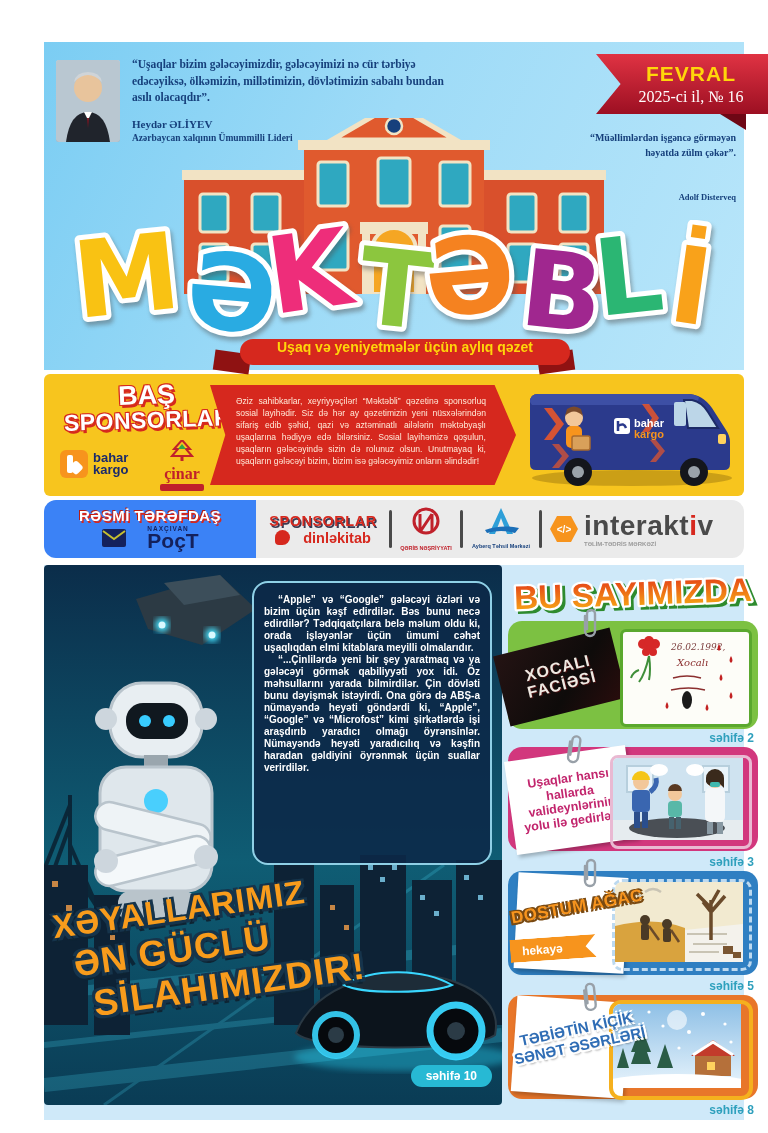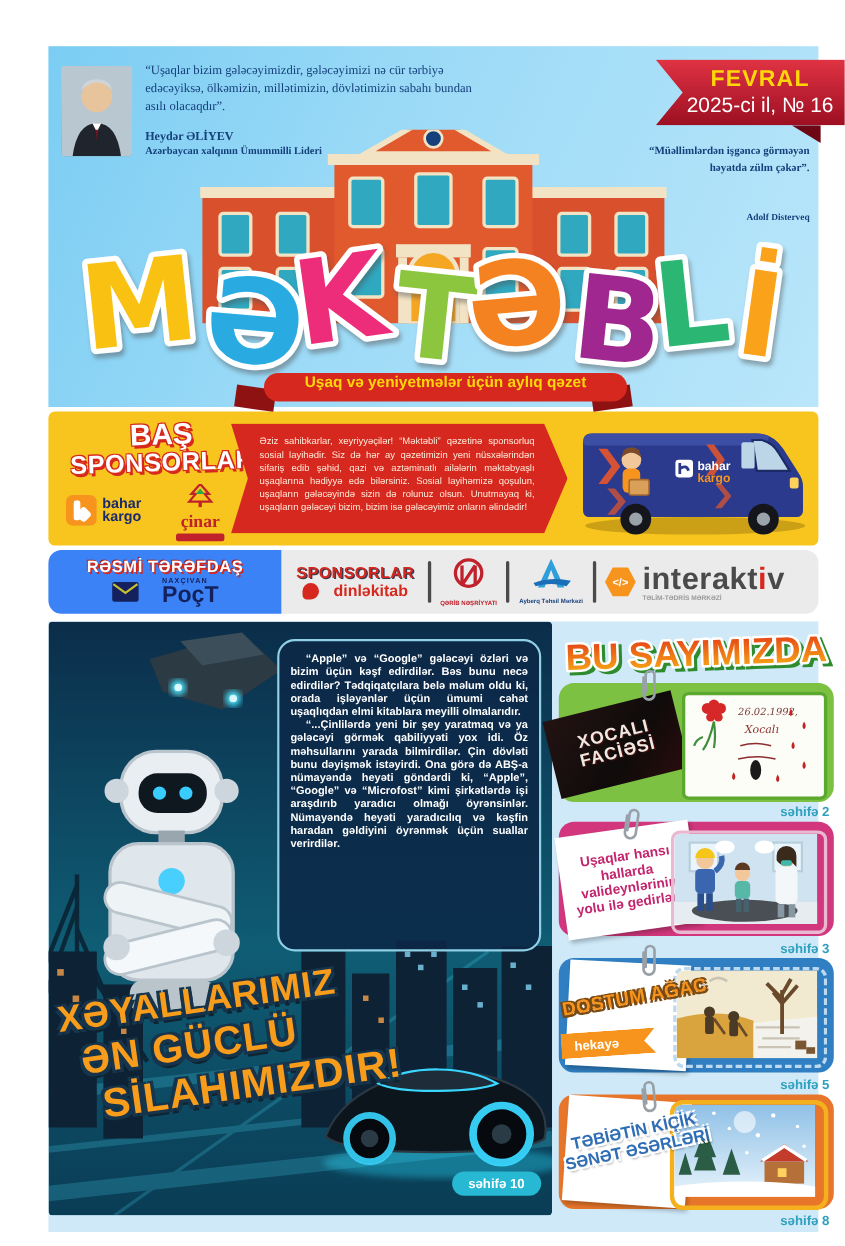--- a/index.html
+++ b/index.html
@@ -5,32 +5,32 @@
   html,body{margin:0;padding:0;background:#ffffff;}
   .page{position:relative;width:768px;height:1133px;background:#ffffff;overflow:hidden;
         font-family:"Liberation Sans","DejaVu Sans",sans-serif;}
   .abs{position:absolute;}
 
   
   .header{left:44px;top:42px;width:700px;height:328px;
     background:linear-gradient(115deg,#7bcdf3 0%,#9edbf7 45%,#b9e6fa 100%);}
   .aliyev-photo{left:12px;top:18px;width:64px;height:82px;border-radius:3px;overflow:hidden;
     background:linear-gradient(180deg,#c9d6de,#8fa3b0);}
-  .aliyev-quote{left:88px;top:14px;width:318px;color:#16407c;font-weight:normal;
+  .aliyev-quote{left:88px;top:14px;width:318px;color:#16407c;font-weight:bold;
     font-family:"Liberation Serif","DejaVu Serif",serif;font-size:11.5px;line-height:1.45;}
   .aliyev-name{left:88px;top:76px;color:#16407c;font-weight:bold;font-size:11px;
     font-family:"Liberation Serif","DejaVu Serif",serif;}
   .aliyev-title{left:88px;top:91px;color:#16407c;font-weight:bold;font-size:9.5px;
     font-family:"Liberation Serif","DejaVu Serif",serif;}
   .issue-ribbon{left:552px;top:12px;width:162px;height:60px;
     background:linear-gradient(180deg,#e03343,#9c0f22);
     clip-path:polygon(0 0,100% 0,100% 100%,0 100%,14% 50%);
     display:flex;flex-direction:column;align-items:center;justify-content:center;padding-left:14px;}
   .issue-ribbon .month{color:#ffd60a;font-weight:bold;font-size:21px;letter-spacing:1px;}
-  .issue-ribbon .info{color:#ffffff;font-size:19px;margin-top:2px;}
+  .issue-ribbon .info{color:#ffffff;font-size:16px;margin-top:2px;font-family:Liberation Serif, serif;}
   .ribbon-fold{left:676px;top:72px;width:0;height:0;border-left:26px solid transparent;
     border-top:16px solid #6e0715;}
   .teacher-quote{left:520px;top:88px;width:172px;text-align:right;color:#16407c;font-weight:bold;
     font-family:"Liberation Serif","DejaVu Serif",serif;font-size:10px;line-height:1.5;}
   .teacher-author{left:520px;top:150px;width:172px;text-align:right;color:#16407c;font-weight:bold;
     font-family:"Liberation Serif","DejaVu Serif",serif;font-size:8.5px;}
   .school-svg{left:138px;top:76px;width:424px;height:176px;}
   .masthead-title-svg{left:8px;top:178px;width:684px;height:135px;
     filter:drop-shadow(2px 4px 2px rgba(80,80,80,.45));}
   .tagline-ribbon{left:196px;top:297px;width:330px;height:26px;background:#d6281e;border-radius:13px;

